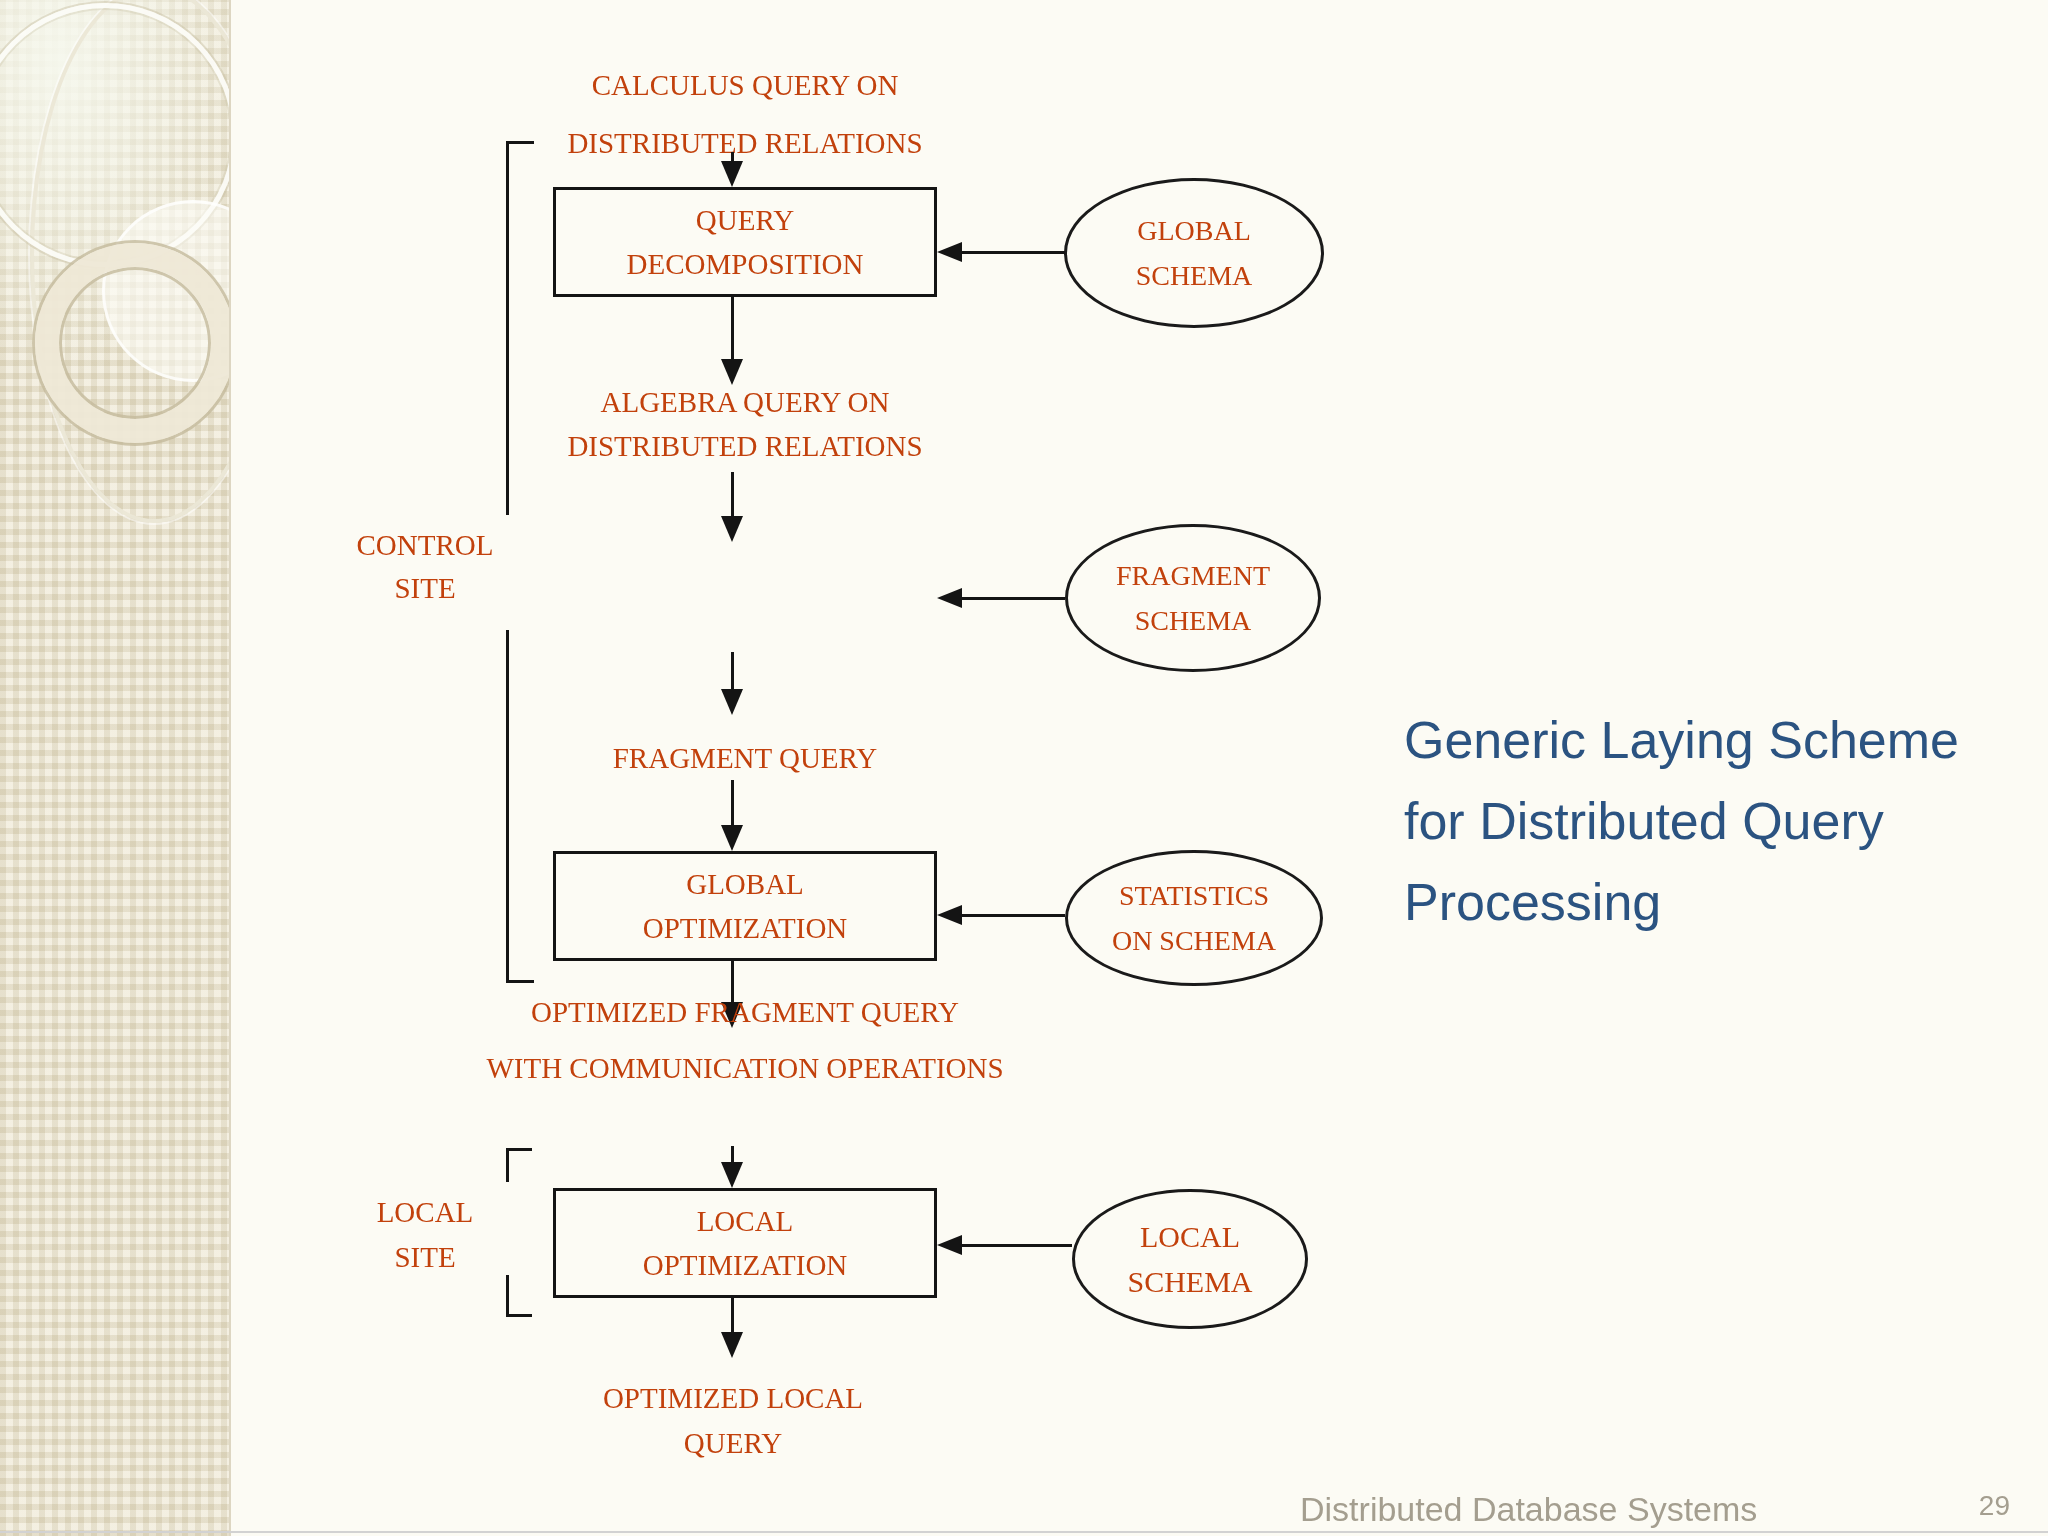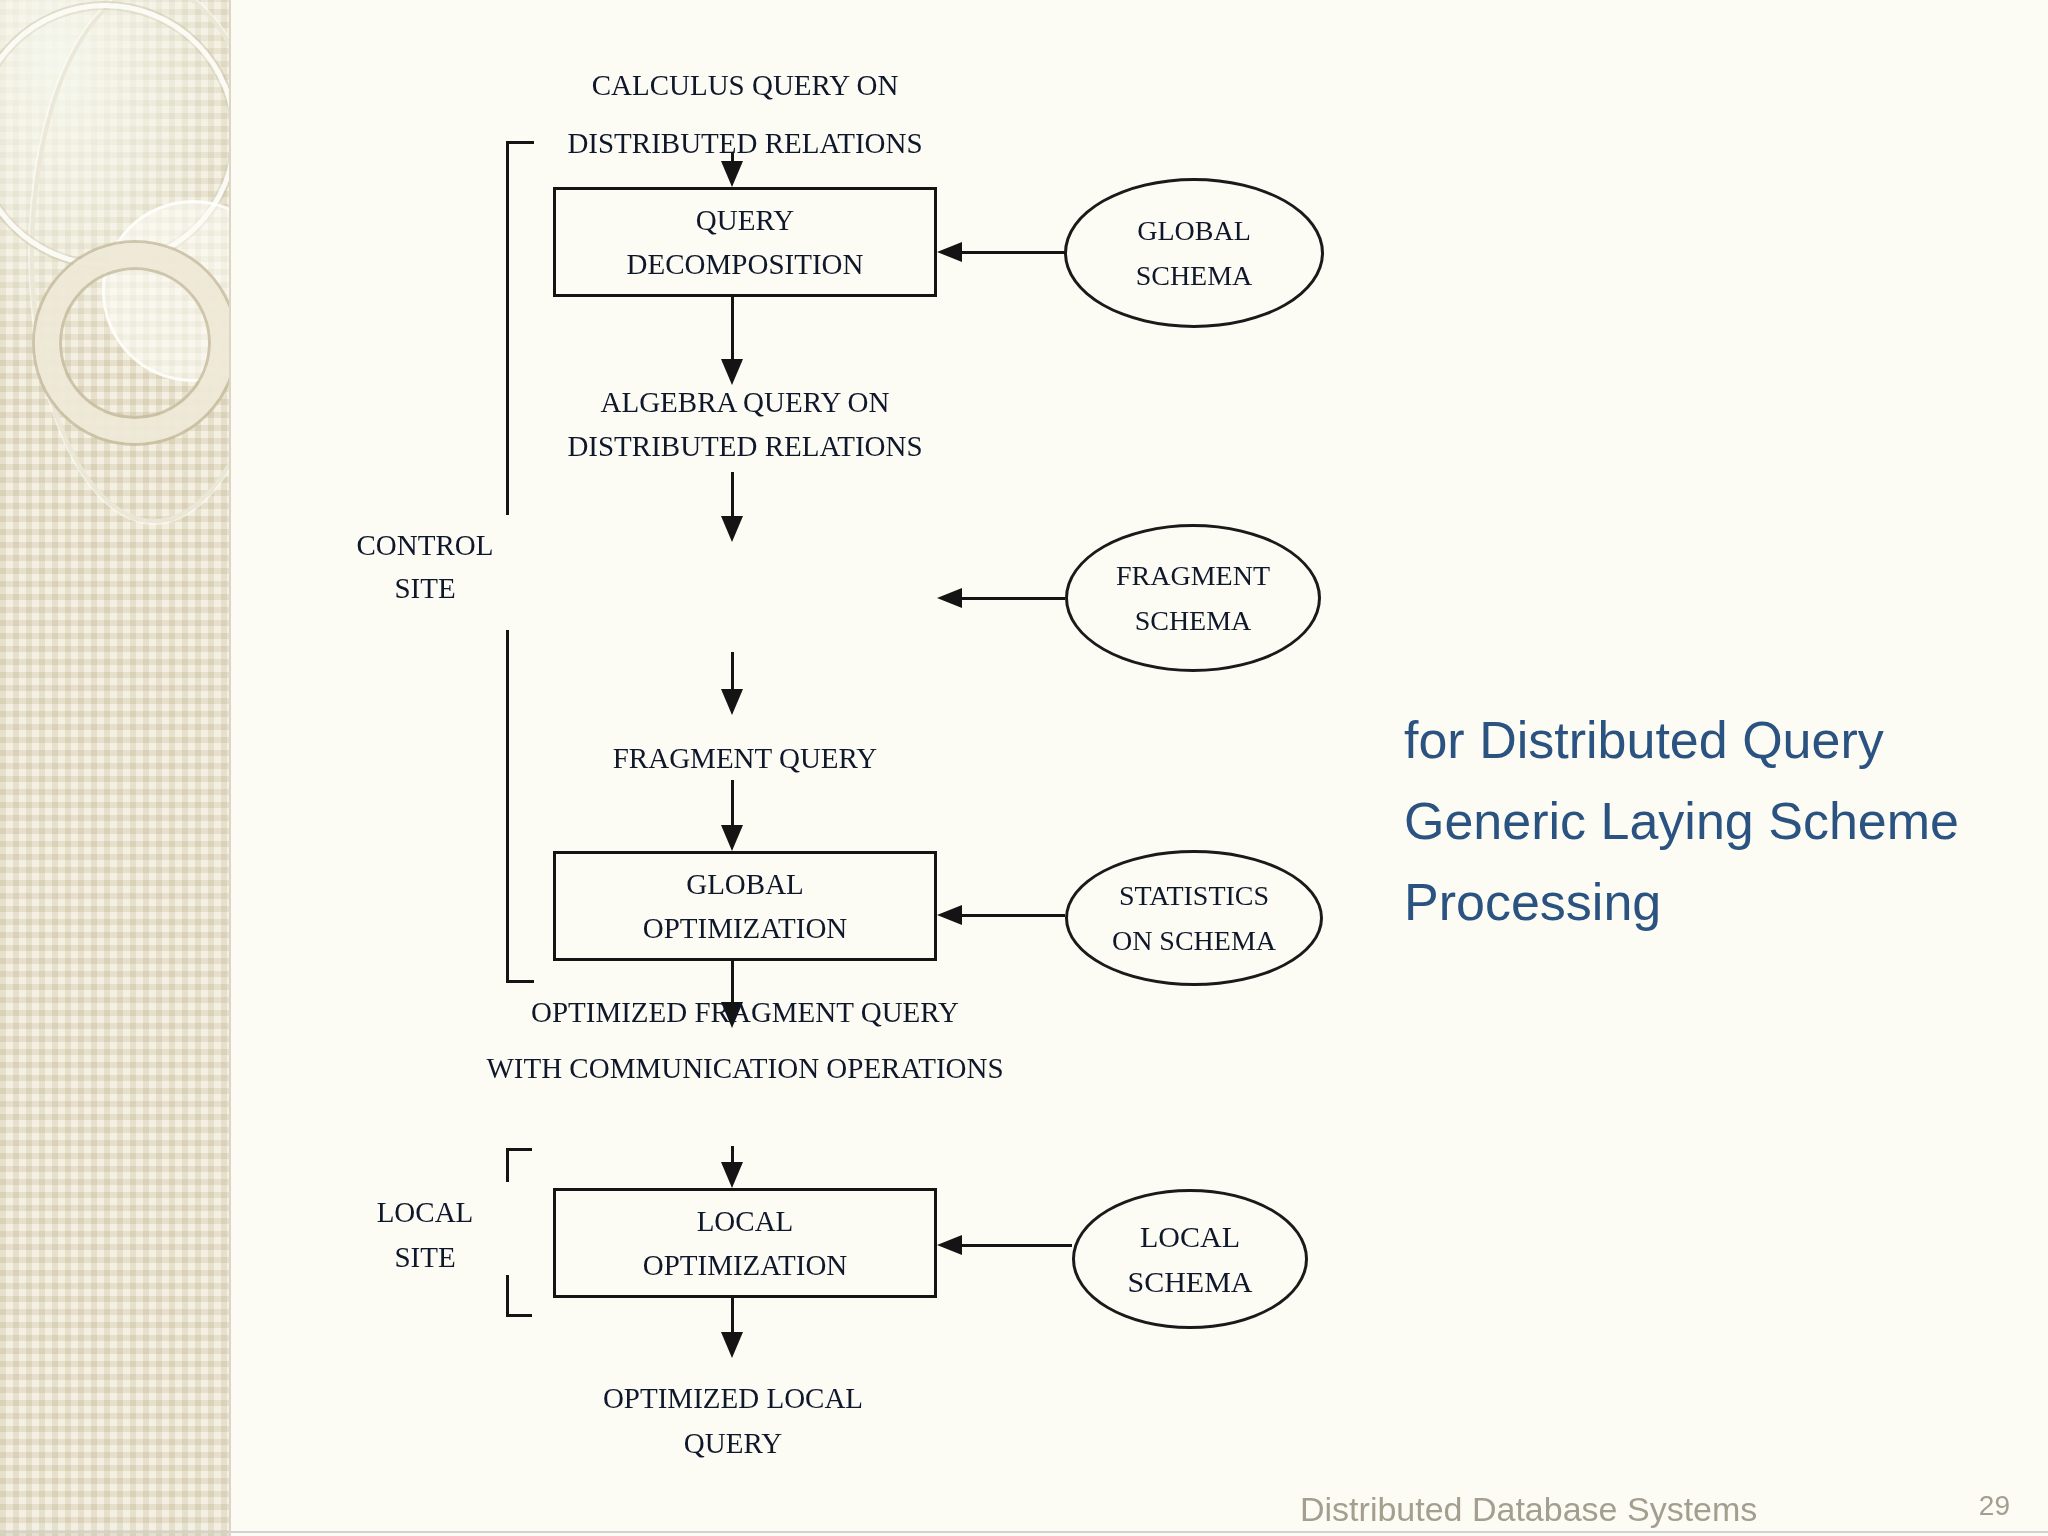--- a/index.html
+++ b/index.html
@@ -19,21 +19,21 @@
     border:5px solid rgba(252,252,247,0.92);box-shadow:0 0 0 2px rgba(200,191,162,0.45), inset 0 0 0 2px rgba(200,191,162,0.30);}
   .deco-arc-b{position:absolute;left:30px;top:-15px;width:240px;height:530px;border-radius:50%;
     border:4px solid rgba(235,231,214,0.95);box-shadow:0 0 0 2px rgba(255,255,255,0.5);}
   .deco-white-circle{position:absolute;left:102px;top:200px;width:176px;height:176px;border-radius:50%;
     background:rgba(253,253,247,0.55);border:3px solid rgba(255,255,255,0.75);}
   .deco-ring{position:absolute;left:35px;top:243px;width:200px;height:200px;border-radius:50%;box-sizing:border-box;
     border:24px solid rgba(238,232,214,0.95);
     box-shadow:0 0 0 3px rgba(196,186,156,0.8), inset 0 0 0 3px rgba(196,186,156,0.8);}
 
   
-  .dg{color:#0f172a;}
+  .dg{color:#c2410c;}
   .stage-box{position:absolute;box-sizing:border-box;border:3px solid #141414;background:transparent;
     display:flex;flex-direction:column;align-items:center;justify-content:center;
     font-size:29px;line-height:44px;text-align:center;letter-spacing:0px;}
   .schema-ellipse{position:absolute;box-sizing:border-box;border:3px solid #1a1a1a;border-radius:50%;
     display:flex;flex-direction:column;align-items:center;justify-content:center;
     font-size:28px;line-height:45px;text-align:center;}
   .flow-label{position:absolute;text-align:center;font-size:29px;}
   .vline{position:absolute;width:3px;background:#141414;}
   .hline{position:absolute;height:3px;background:#141414;}
   .head-down{position:absolute;width:0;height:0;border-left:11px solid transparent;border-right:11px solid transparent;border-top:26px solid #141414;}
@@ -163,22 +163,22 @@
   </div>
 
   <div class="bracket" style="left:506px;top:1148px;width:26px;height:34px;border-left:3px solid #141414;border-top:3px solid #141414;"></div>
   <div class="bracket" style="left:506px;top:1275px;width:26px;height:42px;border-left:3px solid #141414;border-bottom:3px solid #141414;"></div>
   <div class="site-label dg" style="left:320px;top:1190px;width:210px;line-height:45px;">
     <div>LOCAL</div>
     <div>SITE</div>
   </div>
 
   <div class="slide-title">
+    <div>Generic Laying Scheme</div>
     <div>for Distributed Query</div>
-    <div>Generic Laying Scheme</div>
     <div>Processing</div>
   </div>
 
   <div class="footer-course">Distributed Database Systems</div>
   <div class="footer-page">29</div>
   <div class="bottom-line"></div>
 
 </div>
 
 </body></html>

